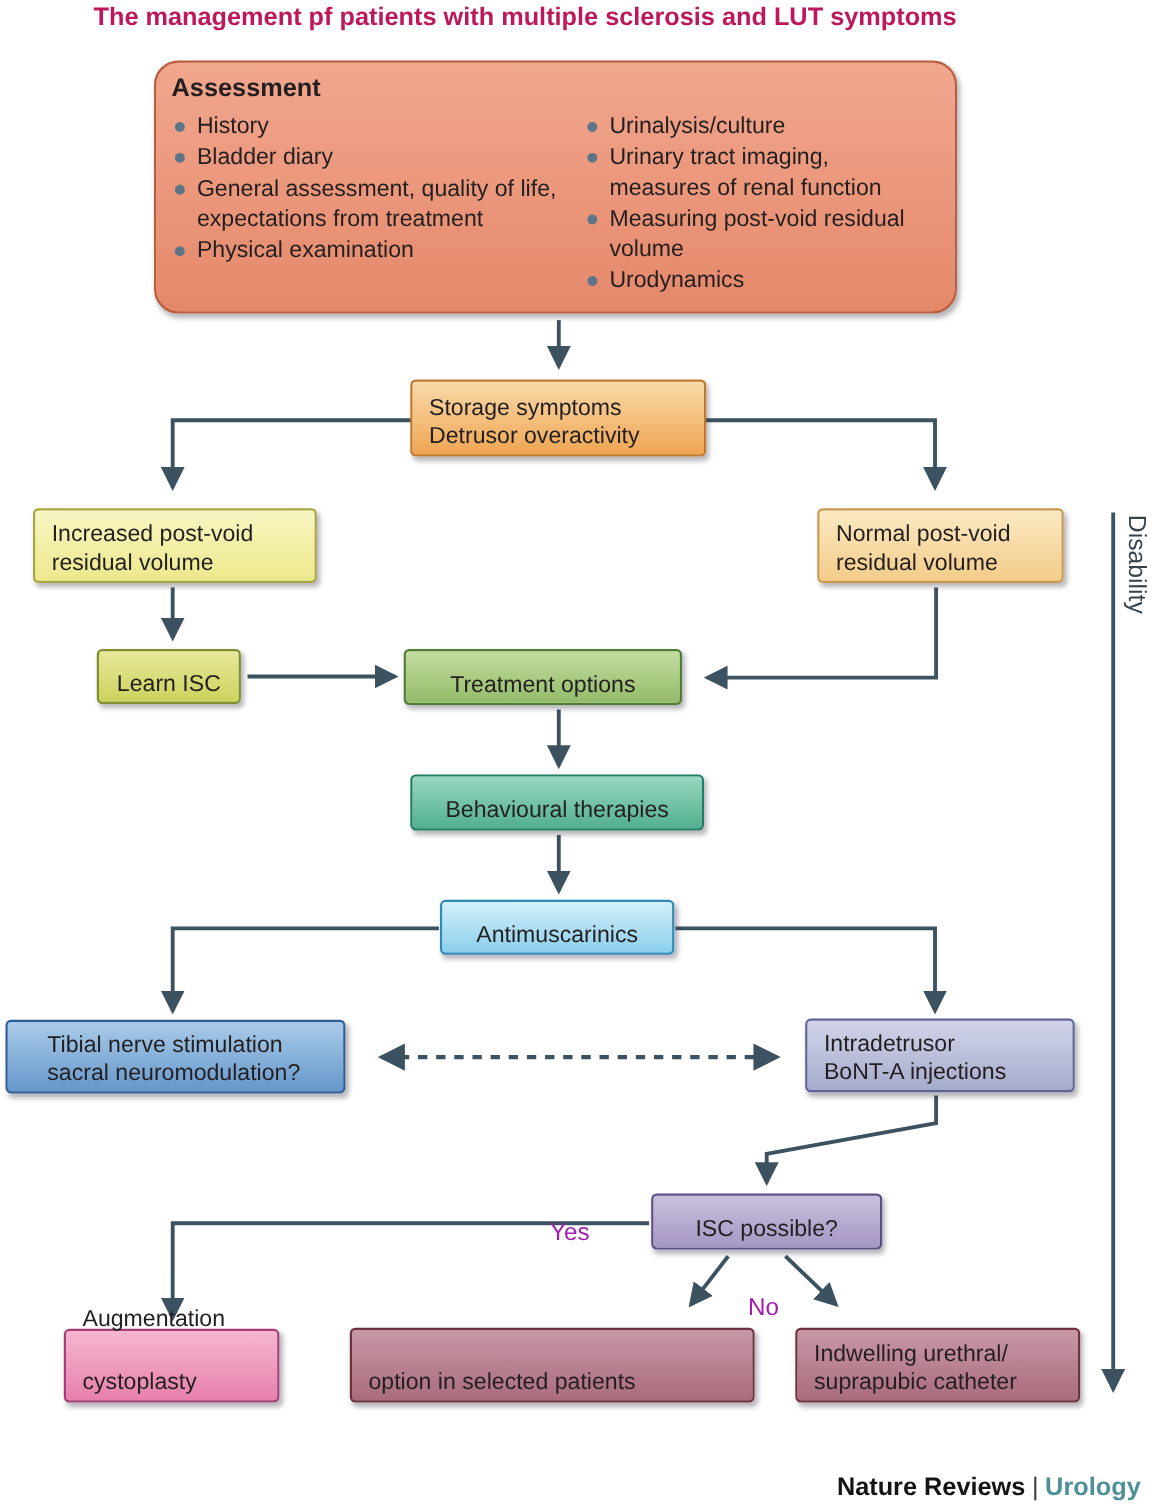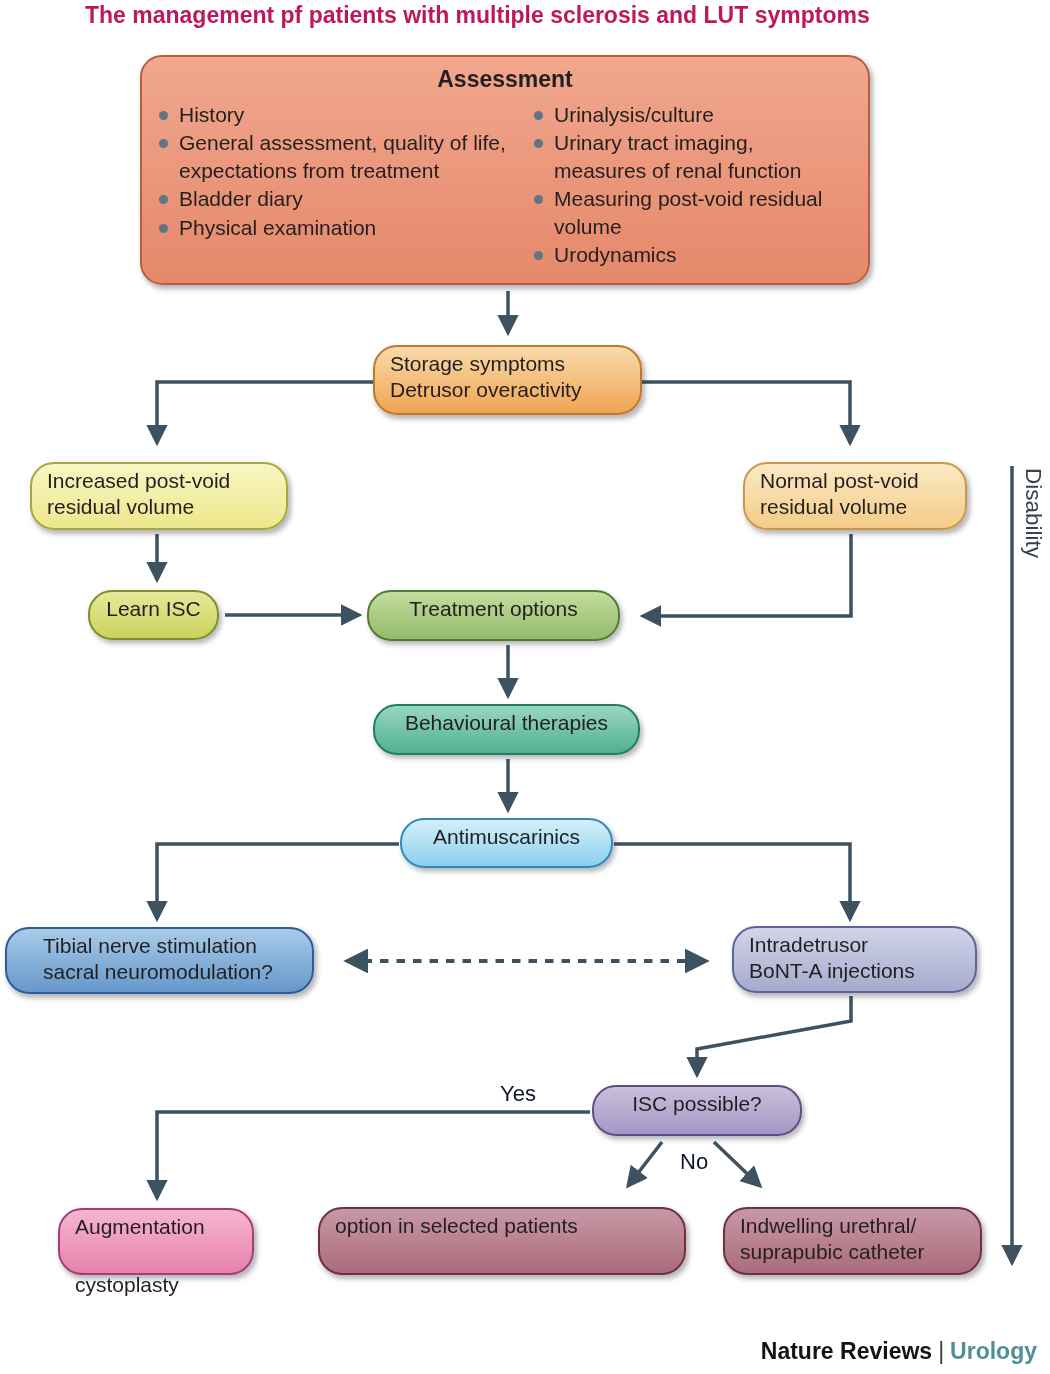--- a/index.html
+++ b/index.html
@@ -9,57 +9,57 @@
     font-family:"Liberation Sans", sans-serif;
     color:#231F20;
   }
   #flow-title {
     position:absolute; left:85px; top:2px;
     font-size:23px; font-weight:bold; color:#be185d;
   }
   
   .node {
     position:absolute; box-sizing:border-box;
-    border:2px solid; border-radius:24px;
+    border:2px solid; border-radius:5px;
     box-shadow:2.5px 3.5px 5px rgba(45,45,60,.35);
-    display:flex; flex-direction:column; justify-content:flex-start;
+    display:flex; flex-direction:column; justify-content:flex-end;
     padding:4px 15px; font-size:21px; line-height:25.5px;
   }
   .node .line { white-space:nowrap; }
   .center { align-items:center; text-align:center; }
   
   .n-assess { background:linear-gradient(180deg,#F1A78E 0%,#E5886A 100%); border-color:#BA5D3E; border-width:2.5px; border-radius:22px; }
   .n-storage { background:linear-gradient(180deg,#F9DAA9 0%,#EFA553 100%); border-color:#C1782C; }
   .n-increased { background:linear-gradient(180deg,#F8F6C3 0%,#EDE88C 100%); border-color:#A8A63E; }
   .n-normal { background:linear-gradient(180deg,#FBE9C3 0%,#F3CC89 100%); border-color:#C9984C; }
   .n-learn { background:linear-gradient(180deg,#E7E99A 0%,#CBD25C 100%); border-color:#7F8F2F; }
   .n-treatment { background:linear-gradient(180deg,#C3DD9F 0%,#93BB69 100%); border-color:#4F7D37; }
   .n-behavioural { background:linear-gradient(180deg,#98D7BF 0%,#52B08F 100%); border-color:#1F7D64; }
   .n-anti { background:linear-gradient(180deg,#D3F0FA 0%,#8CCFEC 100%); border-color:#2F8ABA; }
   .n-tibial { background:linear-gradient(180deg,#A9CBE8 0%,#6697CB 100%); border-color:#2D5C95; }
   .n-bont { background:linear-gradient(180deg,#D1D4E9 0%,#A6ABCD 100%); border-color:#5E6497; }
   .n-isc { background:linear-gradient(180deg,#CABFDD 0%,#A597C4 100%); border-color:#5A4F87; }
   .n-aug { background:linear-gradient(180deg,#F6B6CF 0%,#E780AC 100%); border-color:#A43E74;gap:32px; }
   .n-mauve { background:linear-gradient(180deg,#C898A6 0%,#AA6C7C 100%); border-color:#6F3140; }
   
-  #assessment-heading { text-align:center; font-weight:bold; font-size:23px; margin:4px 0 8px 0; }
+  #assessment-heading { text-align:left; font-weight:bold; font-size:23px; margin:4px 0 8px 0; }
   #assessment-cols { display:flex; width:100%; }
   .assess-col { list-style:none; margin:0; padding:0; }
   .assess-col.left  { width:375px; }
   .assess-col.right { width:305px; }
   .assess-col li {
     position:relative; padding-left:23px; margin-bottom:1px;
     font-size:21px; line-height:27.5px;
   }
   .assess-col li::before {
     content:""; position:absolute; left:3px; top:10px;
     width:9px; height:9px; border-radius:50%; background:#5E7487;
   }
   
-  .float-label { position:absolute; font-size:22px; color:#0f172a; }
+  .float-label { position:absolute; font-size:22px; color:#a21caf;margin-top:26px; }
   #disability-label {
     position:absolute; left:1020px; top:468px;
     writing-mode:vertical-rl; font-size:22.5px; color:#39434B;
   }
   
   #footer {
     position:absolute; top:1338px; right:13px;
     font-size:23px; font-weight:bold; white-space:nowrap;
   }
   #footer .brand { color:#141414; }
@@ -99,22 +99,22 @@
     </g>
   </svg>
 
   <div id="flow-title">The management pf patients with multiple sclerosis and LUT symptoms</div>
 
   <div class="node n-assess" style="left:140px; top:55px; width:730px; height:230px; justify-content:flex-start; padding:6px 14px;">
     <div id="assessment-heading">Assessment</div>
     <div id="assessment-cols">
       <ul class="assess-col left">
         <li>History</li>
+        <li>Bladder diary</li>
         <li>General assessment, quality of life, expectations from treatment</li>
-        <li>Bladder diary</li>
         <li>Physical examination</li>
       </ul>
       <ul class="assess-col right">
         <li>Urinalysis/culture</li>
         <li>Urinary tract imaging, measures of renal function</li>
         <li>Measuring post-void residual volume</li>
         <li>Urodynamics</li>
       </ul>
     </div>
   </div>

